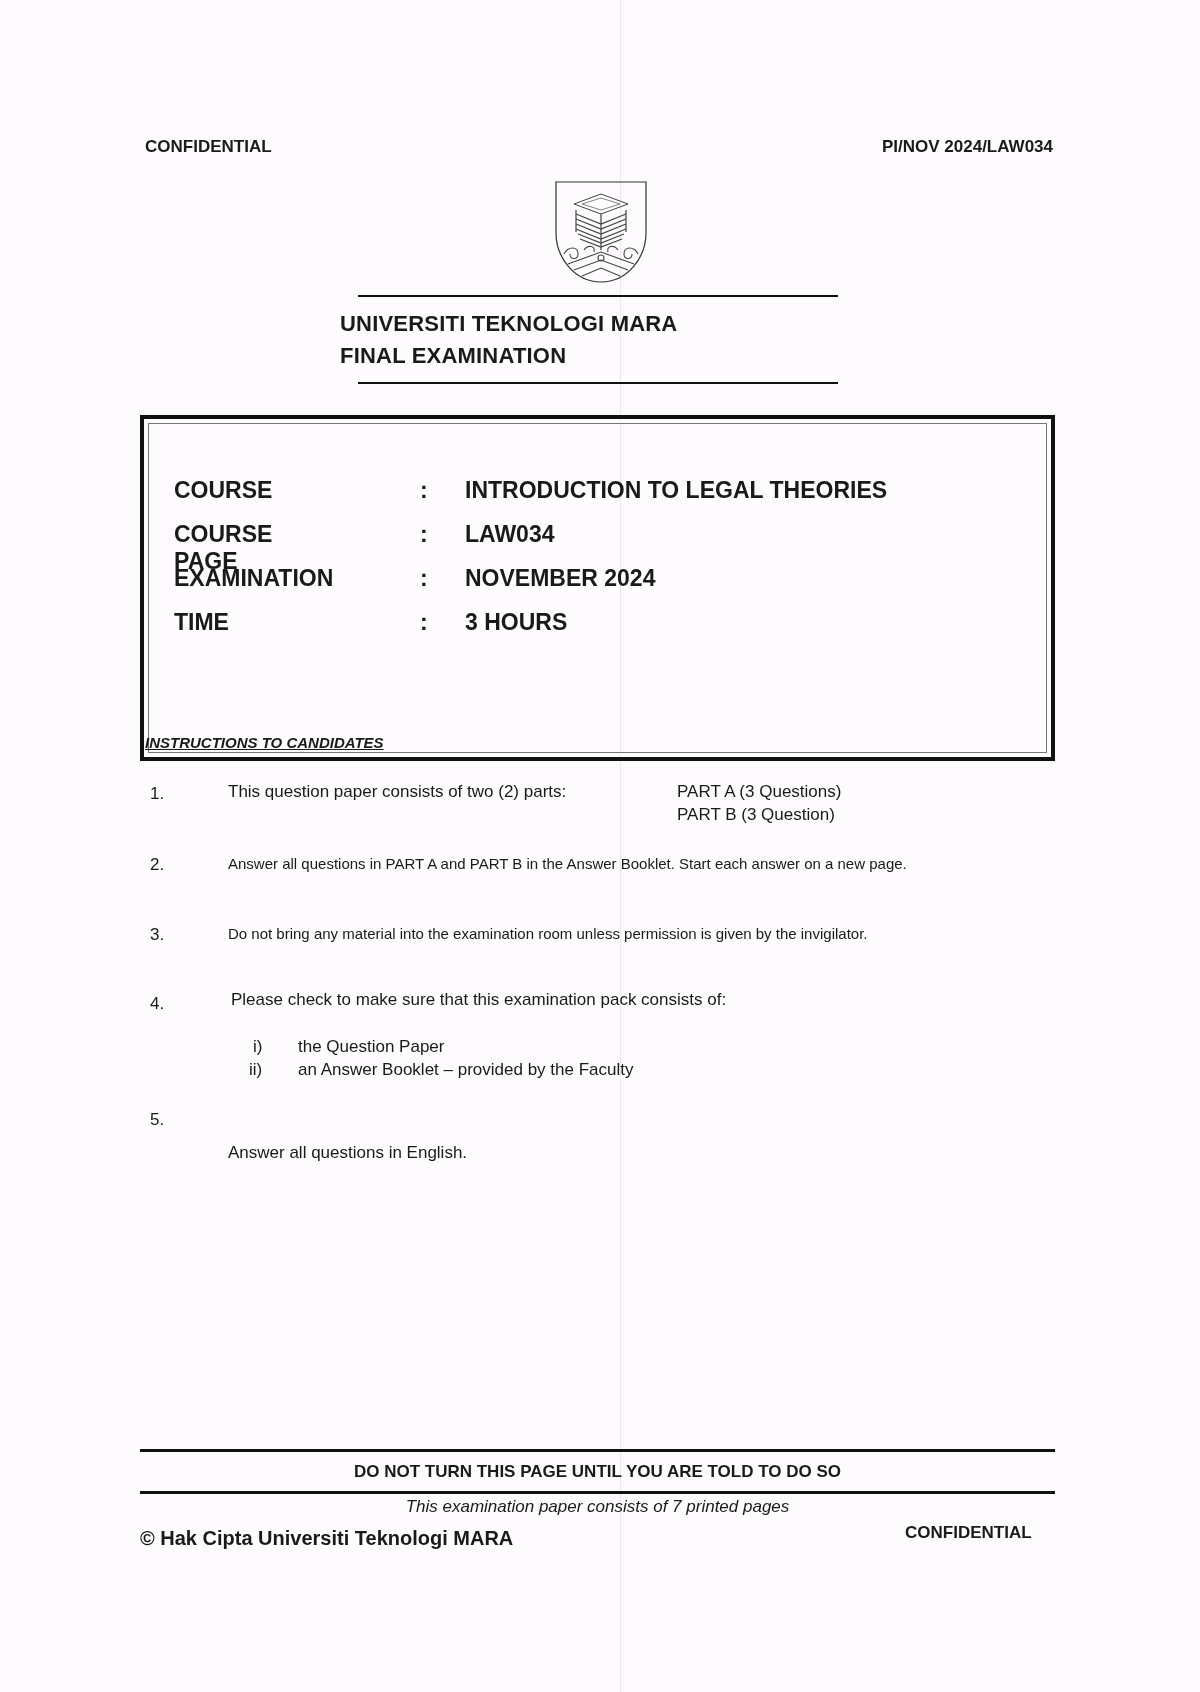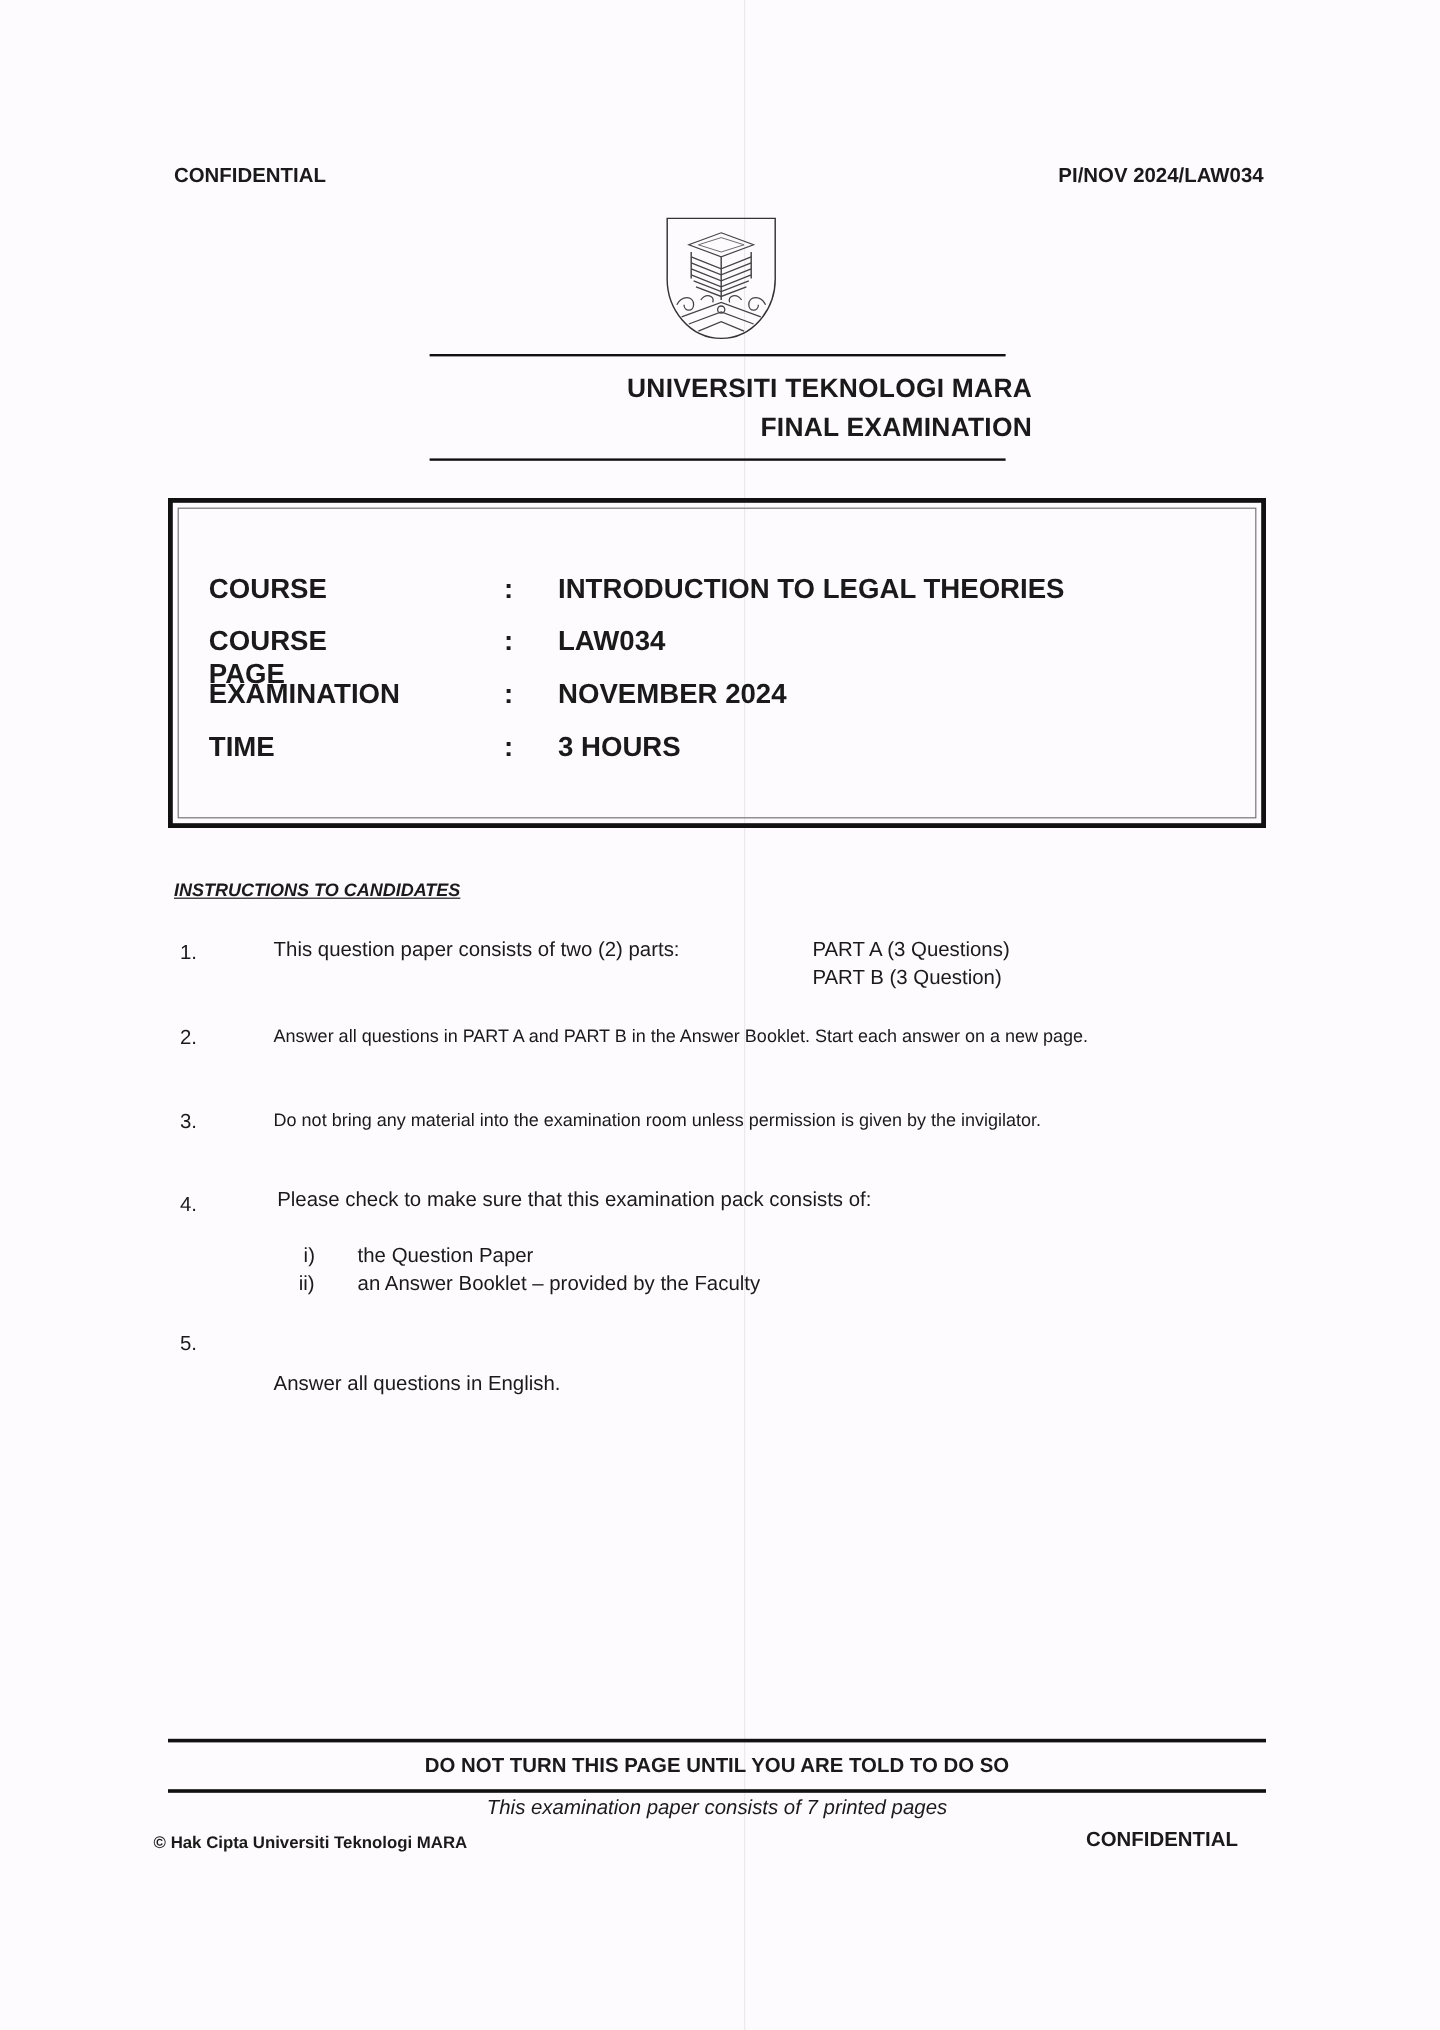--- a/index.html
+++ b/index.html
@@ -13,25 +13,25 @@
   }
   .fold {
     position: absolute; left: 620px; top: 0; width: 1px; height: 1692px;
     background: #ece8ee;
   }
   .abs { position: absolute; }
   .hdr { font-weight: bold; font-size: 17px; letter-spacing: 0px; }
   .logo { position: absolute; left: 554px; top: 180px; width: 94px; height: 104px; }
   .rule { position: absolute; background: #111; }
   .title {
-    position: absolute; left: 340px; width: 520px; text-align: right;
+    position: absolute; left: 340px; width: 520px; text-align: left;
     font-weight: bold; font-size: 22px; letter-spacing: 0.2px;
   }
   .infobox {
-    position: absolute; left: 140px; top: 415px; width: 915px; height: 275px;
+    position: absolute; left: 140px; top: 415px; width: 915px; height: 346px;
     border: 4px solid #111;
     box-sizing: border-box;
   }
   .infobox-inner {
     position: absolute; left: 4px; top: 4px; right: 4px; bottom: 4px;
     border: 1.5px solid #777;
   }
   .row { position: absolute; left: 0; height: 30px; font-weight: bold; font-size: 23px; }
   .row .lbl { position: absolute; left: 30px; }
   .row .colon { position: absolute; left: 276px; }
@@ -44,21 +44,21 @@
   .txt { position: absolute; left: 228px; width: 820px; font-size: 15px; line-height: 23px; text-align: justify; }
   .sub { position: absolute; font-size: 17px; }
   .footer-msg {
     position: absolute; left: 140px; width: 915px; text-align: center;
     font-weight: bold; font-size: 17px;
   }
   .footer-pages {
     position: absolute; left: 140px; width: 915px; text-align: center;
     font-style: italic; font-size: 17px;
   }
-  .copyright { position: absolute; left: 128px; top: 1527px; font-weight: bold; font-size: 14px; }
+  .copyright { position: absolute; left: 140px; top: 1527px; font-weight: bold; font-size: 20px; }
   .conf-bottom { position: absolute; left: 905px; top: 1523px; font-weight: bold; font-size: 17px; }
 </style>
 </head>
 <body>
 
 <div class="fold"></div>
 
 <div class="abs hdr" style="left:145px; top:137px;">CONFIDENTIAL</div>
 <div class="abs hdr" style="left:850px; top:137px; width:203px; text-align:right;">PI/NOV 2024/LAW034</div>
 

